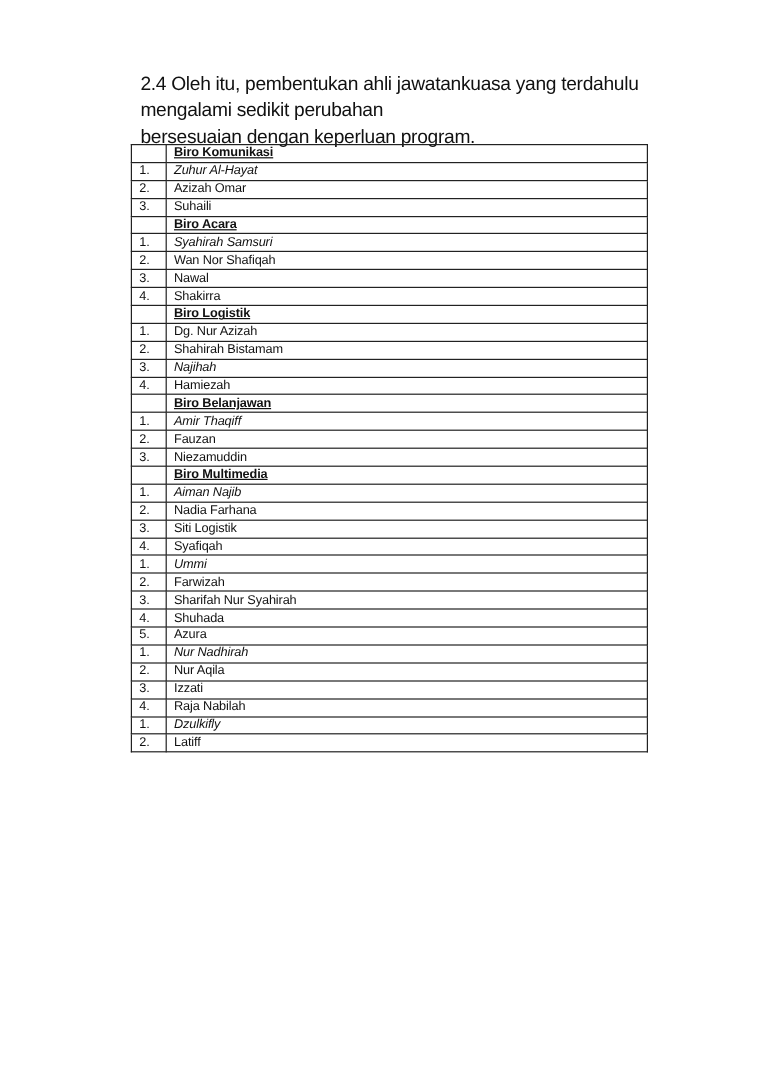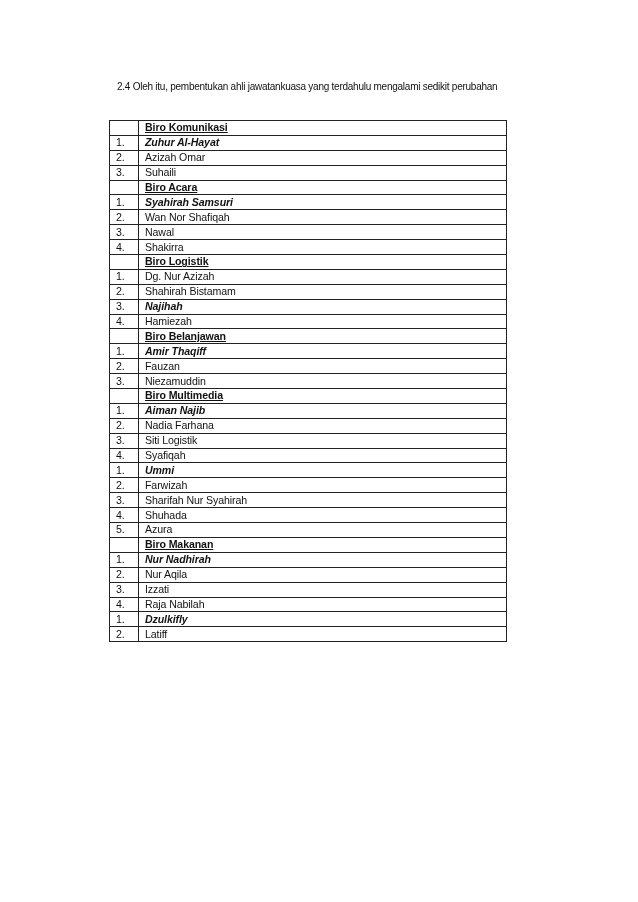--- a/index.html
+++ b/index.html
@@ -1,30 +1,31 @@
 <!DOCTYPE html>
 <html><head>
 <meta charset="utf-8">
 <style>
   html, body { margin: 0; padding: 0; background: #ffffff; }
   body { width: 638px; height: 902px; position: relative; font-family: "Liberation Sans", sans-serif; color: #111; }
-  .intro { position: absolute; left: 117px; top: 76px; width: 450px; font-size: 10px; line-height: 22px; letter-spacing: -0.25px; }
+  .intro { position: absolute; left: 117px; top: 60px; width: 450px; font-size: 16px; line-height: 22px; letter-spacing: -0.25px; }
   .intro p { margin: 0; }
-  table.committee { position: absolute; left: 109px; top: 120px; width: 398px; border-collapse: collapse; font-size: 10.6px; letter-spacing: -0.1px; }
+  table.committee { position: absolute; left: 109px; top: 120px; width: 431px; border-collapse: collapse; font-size: 10.6px; letter-spacing: -0.1px; }
   table.committee td { border: 1px solid #222; height: 13.9px; padding: 0 0 0 6px; line-height: 13px; vertical-align: middle; }
   table.committee td.num { width: 22px; padding-left: 6px; }
   table.committee td.name { }
   tr.heading td.name span { font-weight: bold; text-decoration: underline; }
-  tr.member.italic td.name span { font-style: italic; font-weight: bold; }
+  tr.member.italic td.name span { font-style: italic; }
 </style>
 </head>
 <body>
 
 <div class="intro">
   <p>2.4 Oleh itu, pembentukan ahli jawatankuasa yang terdahulu mengalami sedikit perubahan</p>
+  <p>bersesuaian dengan keperluan program.</p>
 </div>
 
 <table class="committee">
   <tbody id="committee-body">
       <tr class="heading">
         <td class="num"></td>
         <td class="name"><span>Biro Komunikasi</span></td>
       </tr>
       <tr class="member italic">
         <td class="num">1.</td>
@@ -127,24 +128,20 @@
         <td class="name"><span>Sharifah Nur Syahirah</span></td>
       </tr>
       <tr class="member">
         <td class="num">4.</td>
         <td class="name"><span>Shuhada</span></td>
       </tr>
       <tr class="member">
         <td class="num">5.</td>
         <td class="name"><span>Azura</span></td>
       </tr>
-      <tr class="heading">
-        <td class="num"></td>
-        <td class="name"><span>Biro Makanan</span></td>
-      </tr>
       <tr class="member italic">
         <td class="num">1.</td>
         <td class="name"><span>Nur Nadhirah</span></td>
       </tr>
       <tr class="member">
         <td class="num">2.</td>
         <td class="name"><span>Nur Aqila</span></td>
       </tr>
       <tr class="member">
         <td class="num">3.</td>

